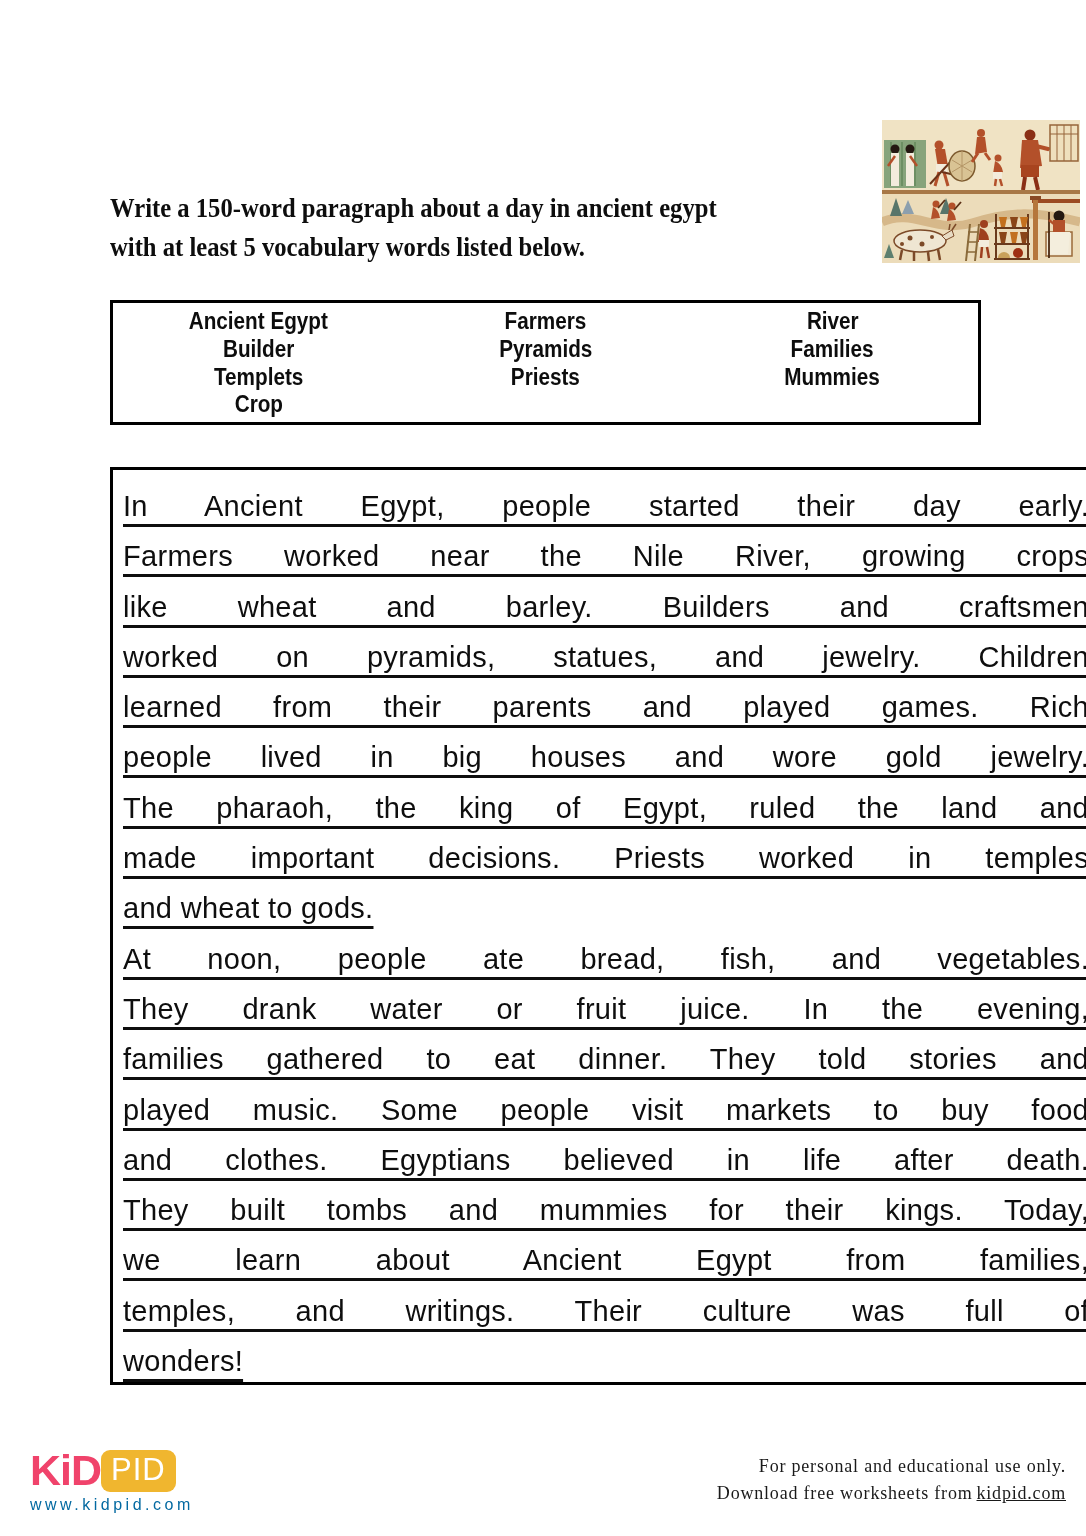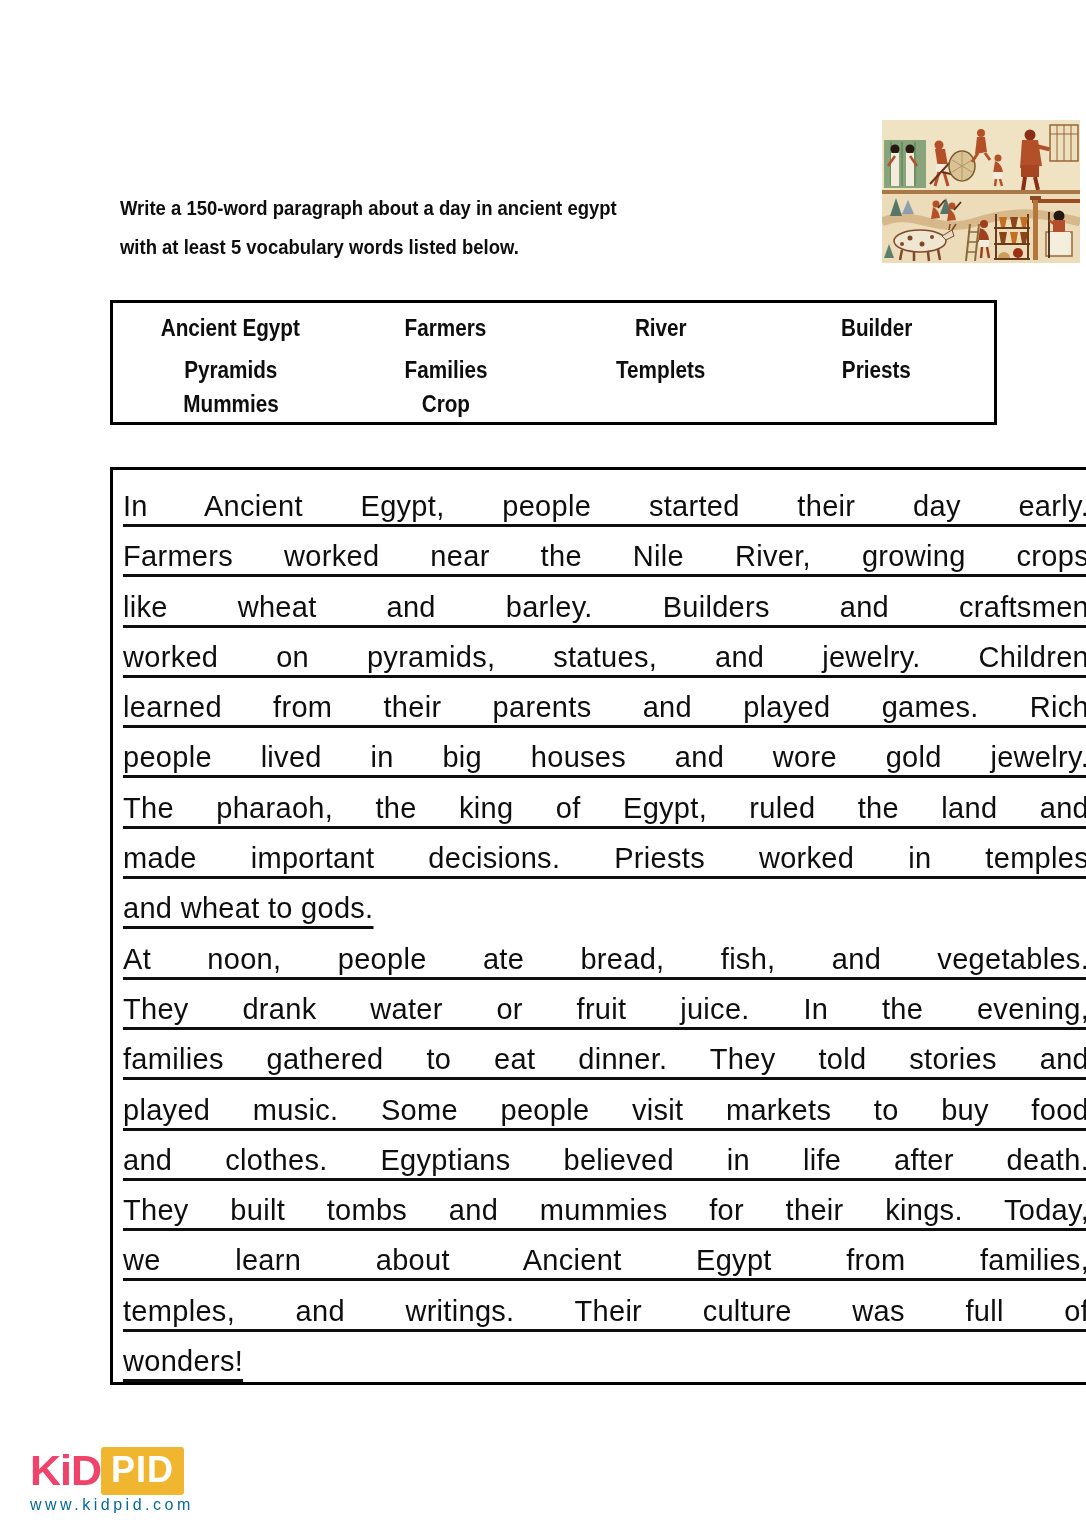--- a/index.html
+++ b/index.html
@@ -5,47 +5,47 @@
   html,body{margin:0;padding:0;background:#ffffff;}
   body{width:1086px;height:1536px;font-family:"Liberation Sans", sans-serif;}
   .page{position:relative;width:1086px;height:1536px;background:#fff;overflow:hidden;}
 
   
   .cond{display:inline-block;transform:scaleX(.82);transform-origin:0 50%;white-space:nowrap;}
 
   
   .title{position:absolute;left:110px;top:120px;font-size:51px;font-weight:bold;
          color:#1A53BC;letter-spacing:-1px;white-space:nowrap;}
-  .instructions{position:absolute;left:120px;top:188px;font-size:21px;font-weight:bold;
-         color:#0d0d0d;line-height:39px;}
+  .instructions{position:absolute;left:110px;top:188px;font-size:28px;font-weight:bold;
+         color:#0d0d0d;line-height:39px;font-family:Liberation Serif, serif;}
   .instructions .cond{transform:scaleX(.88);}
 
   
   .hero{position:absolute;left:882px;top:120px;width:198px;height:143px;}
 
   
   .vocab{position:absolute;left:110px;top:300px;width:861px;height:111px;border:3px solid #000;
-         display:grid;grid-template-columns:repeat(4,1fr);grid-template-rows:1fr 1fr;
-         align-items:center;justify-items:center;padding:4px 10px;}
+         display:grid;grid-template-columns:repeat(3,1fr);grid-template-rows:1fr 1fr;
+         align-items:center;justify-items:center;padding:4px 2px;}
   .vcell{font-weight:bold;font-size:23px;color:#0d0d0d;}
   .vcell .cond{transform:scaleX(.9);transform-origin:center;}
 
   
   .essay{position:absolute;left:110px;top:467px;width:994px;height:918px;border:3px solid #000;
          box-sizing:border-box;padding:11px 12px 0 10px;}
   .eline{font-size:29px;line-height:50.3px;color:#0e0e0e;letter-spacing:.3px;
          text-align:justify;text-align-last:justify;
          text-decoration:underline;text-decoration-thickness:2.5px;text-underline-offset:8px;}
   .eline.last{text-align-last:left;}
 
   
   .logo{position:absolute;left:30px;top:1446px;display:flex;align-items:center;}
   .logo-kid{color:#F0436B;font-size:43px;font-weight:bold;letter-spacing:-1px;}
-  .logo-pid{background:#F0B62F;color:#ffffff;font-weight:bold;font-size:36px;
-            padding:2px 10px 4px;border-radius:3px;letter-spacing:1px;}
+  .logo-pid{background:#F0B62F;color:#ffffff;font-weight:normal;font-size:31px;
+            padding:2px 10px 4px;border-radius:9px;letter-spacing:1px;}
   .website{position:absolute;left:30px;top:1496px;font-size:16px;letter-spacing:3.5px;color:#0369a1;}
   .credits{position:absolute;right:20px;top:1453px;text-align:right;
            font-family:"Liberation Serif", serif;font-size:18px;color:#1a1a1a;
            line-height:27px;letter-spacing:.8px;}
   .credit-link{text-decoration:underline;margin-left:4px;}
 </style>
 </head>
 <body>
 
 <div class="page">
@@ -217,14 +217,20 @@
     <div class="eline">temples, and writings. Their culture was full of</div>
     <div class="eline last">wonders!</div>
   </div>
 
   <div class="logo">
     <span class="logo-kid">KiD</span>
     <span class="logo-pid">PID</span>
   </div>
   <div class="website">www.kidpid.com</div>
 
+  <div class="credits">
+    <div>For personal and educational use only.</div>
+    <div>
+      <span>Download free worksheets from</span><span class="credit-link">kidpid.com</span>
+    </div>
+  </div>
 
 </div>
 
 </body></html>

